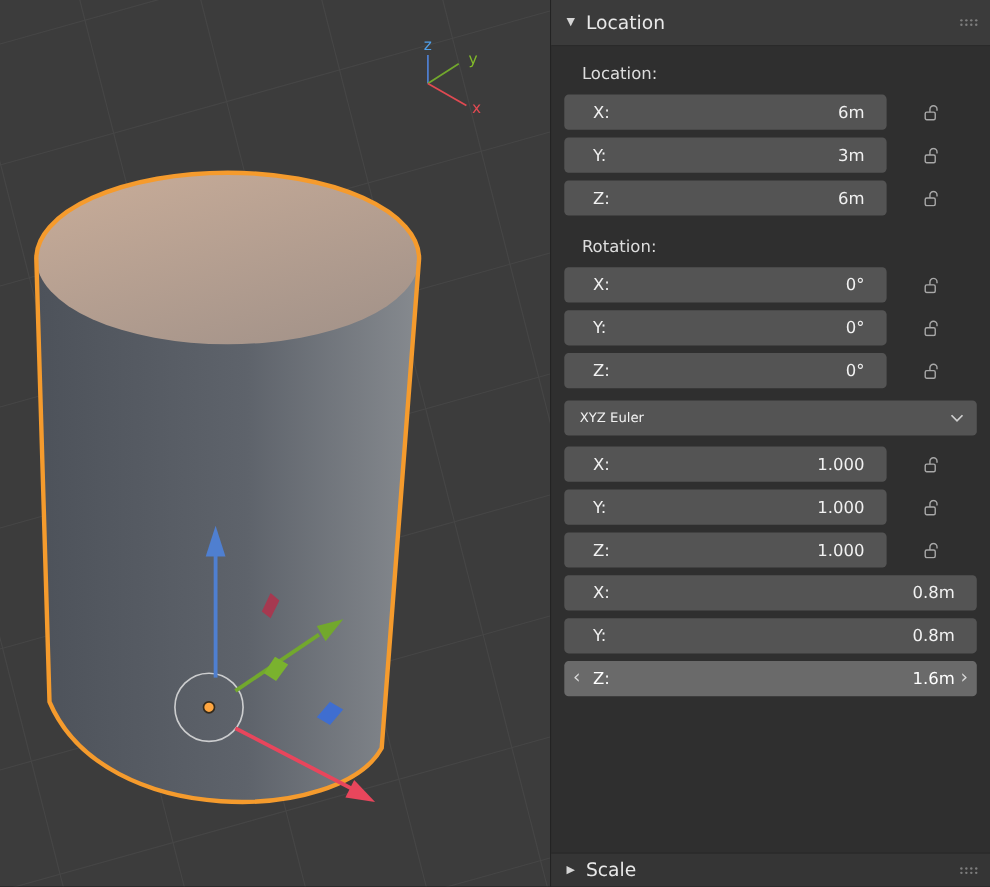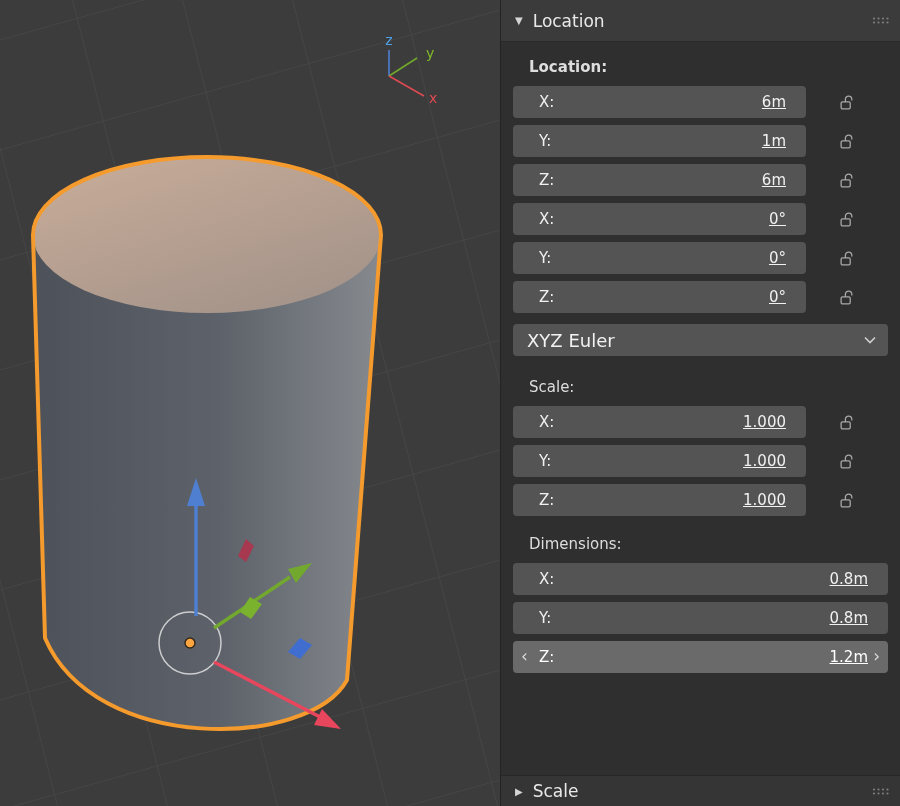--- a/index.html
+++ b/index.html
@@ -13,37 +13,37 @@
   
   .sidebar { width:400px; height:806px; background:#2f2f2f; border-left:1px solid #232323;
              box-sizing:border-box; display:flex; flex-direction:column; }
   .panel-header { height:41px; flex:0 0 41px; background:#3b3b3b; border-bottom:1px solid #2a2a2a;
                   display:flex; align-items:center; padding:0 10px 0 14px; color:#e9e9e9; font-size:17px; }
   .tri { font-size:10px; color:#d5d5d5; margin-right:10px; }
   .grip { margin-left:auto; opacity:.8; display:flex; align-items:center; }
 
   .panel-body { flex:1; display:flex; flex-direction:column; padding:10px 12px 0 12px; box-sizing:border-box; }
   .slabel { font-size:15px; color:#dddddd; margin:12px 4px 10px 16px; }
-  .slabel.first { margin-top:6px;font-weight:bold; }
+  .slabel.first { margin-top:6px; }
 
   .frow { display:flex; align-items:center; margin-bottom:7px; }
   .field { position:relative; height:32px; background:#545454; border-radius:4px;
            display:flex; align-items:center; box-sizing:border-box;
            padding:0 20px 0 26px; color:#f1f1f1; font-size:15px; flex:0 0 293px; cursor:ew-resize; }
-  .field .fvalue { margin-left:auto;text-decoration:underline; }
+  .field .fvalue { margin-left:auto; }
   .field.wide { flex:1 1 auto; }
   .field.active { background:#6a6a6a; color:#ffffff; }
   .sarrow { position:absolute; top:0; height:32px; line-height:30px; font-size:17px; color:#d8d8d8; }
   .sarrow.left { left:8px; }
   .sarrow.right { right:8px; }
 
   .lockcell { flex:1; display:flex; justify-content:center; align-items:center; }
 
   .dropdown { height:32px; background:#545454; border-radius:4px; display:flex; align-items:center;
-              box-sizing:border-box; padding:0 12px 0 14px; color:#f1f1f1; font-size:18px;
+              box-sizing:border-box; padding:0 12px 0 14px; color:#f1f1f1; font-size:12px;
               margin:4px 0 10px 0; cursor:pointer; }
   .dropdown .chev { margin-left:auto; display:flex; align-items:center; }
 
   .view-header { margin-top:auto; height:30px; flex:0 0 30px; background:#353535; border-top:1px solid #272727;
                  display:flex; align-items:center; padding:0 10px 0 14px; color:#e9e9e9; font-size:17px; }
   .view-header .tri { font-size:10px; }
 </style>
 </head>
 <body>
 
@@ -155,21 +155,21 @@
         <span class="lockcell">
           <svg width="14" height="15" viewBox="0 0 13 14">
               <rect x="1" y="6.5" width="8.5" height="6.5" rx="1.3" fill="none" stroke="#a8a8a8" stroke-width="1.2"></rect>
               <path d="M5 6.5 V4 a3 3 0 0 1 6 0 v1.2" fill="none" stroke="#a8a8a8" stroke-width="1.2"></path>
             </svg>
         </span>
       </div>
       <div class="frow">
         <div class="field">
           <span class="flabel">Y:</span>
-          <span class="fvalue">1m</span>
+          <span class="fvalue">3m</span>
         </div>
         <span class="lockcell">
           <svg width="14" height="15" viewBox="0 0 13 14">
               <rect x="1" y="6.5" width="8.5" height="6.5" rx="1.3" fill="none" stroke="#a8a8a8" stroke-width="1.2"></rect>
               <path d="M5 6.5 V4 a3 3 0 0 1 6 0 v1.2" fill="none" stroke="#a8a8a8" stroke-width="1.2"></path>
             </svg>
         </span>
       </div>
       <div class="frow">
         <div class="field">
@@ -177,20 +177,21 @@
           <span class="fvalue">6m</span>
         </div>
         <span class="lockcell">
           <svg width="14" height="15" viewBox="0 0 13 14">
               <rect x="1" y="6.5" width="8.5" height="6.5" rx="1.3" fill="none" stroke="#a8a8a8" stroke-width="1.2"></rect>
               <path d="M5 6.5 V4 a3 3 0 0 1 6 0 v1.2" fill="none" stroke="#a8a8a8" stroke-width="1.2"></path>
             </svg>
         </span>
       </div>
 
+      <div class="slabel">Rotation:</div>
       <div class="frow">
         <div class="field">
           <span class="flabel">X:</span>
           <span class="fvalue">0°</span>
         </div>
         <span class="lockcell">
           <svg width="14" height="15" viewBox="0 0 13 14">
               <rect x="1" y="6.5" width="8.5" height="6.5" rx="1.3" fill="none" stroke="#a8a8a8" stroke-width="1.2"></rect>
               <path d="M5 6.5 V4 a3 3 0 0 1 6 0 v1.2" fill="none" stroke="#a8a8a8" stroke-width="1.2"></path>
             </svg>
@@ -223,21 +224,20 @@
 
       <div class="dropdown">
         <span>XYZ Euler</span>
         <span class="chev">
           <svg width="12" height="8" viewBox="0 0 12 8">
               <polyline points="1,1.5 6,6.5 11,1.5" fill="none" stroke="#cfcfcf" stroke-width="1.6"></polyline>
             </svg>
         </span>
       </div>
 
-      <div class="slabel">Scale:</div>
       <div class="frow">
         <div class="field">
           <span class="flabel">X:</span>
           <span class="fvalue">1.000</span>
         </div>
         <span class="lockcell">
           <svg width="14" height="15" viewBox="0 0 13 14">
               <rect x="1" y="6.5" width="8.5" height="6.5" rx="1.3" fill="none" stroke="#a8a8a8" stroke-width="1.2"></rect>
               <path d="M5 6.5 V4 a3 3 0 0 1 6 0 v1.2" fill="none" stroke="#a8a8a8" stroke-width="1.2"></path>
             </svg>
@@ -261,38 +261,37 @@
           <span class="fvalue">1.000</span>
         </div>
         <span class="lockcell">
           <svg width="14" height="15" viewBox="0 0 13 14">
               <rect x="1" y="6.5" width="8.5" height="6.5" rx="1.3" fill="none" stroke="#a8a8a8" stroke-width="1.2"></rect>
               <path d="M5 6.5 V4 a3 3 0 0 1 6 0 v1.2" fill="none" stroke="#a8a8a8" stroke-width="1.2"></path>
             </svg>
         </span>
       </div>
 
-      <div class="slabel">Dimensions:</div>
       <div class="frow">
         <div class="field wide">
           <span class="flabel">X:</span>
           <span class="fvalue">0.8m</span>
         </div>
       </div>
       <div class="frow">
         <div class="field wide">
           <span class="flabel">Y:</span>
           <span class="fvalue">0.8m</span>
         </div>
       </div>
       <div class="frow">
         <div class="field wide active">
           <span class="sarrow left">‹</span>
           <span class="flabel">Z:</span>
-          <span class="fvalue">1.2m</span>
+          <span class="fvalue">1.6m</span>
           <span class="sarrow right">›</span>
         </div>
       </div>
 
     </div>
 
     <div class="view-header">
       <span class="tri">▶</span>
       <span>Scale</span>
       <span class="grip">

